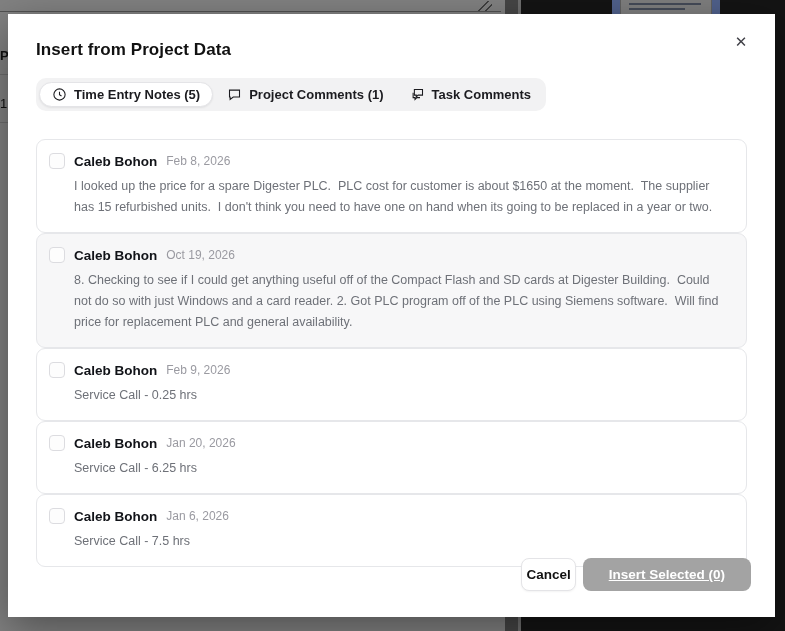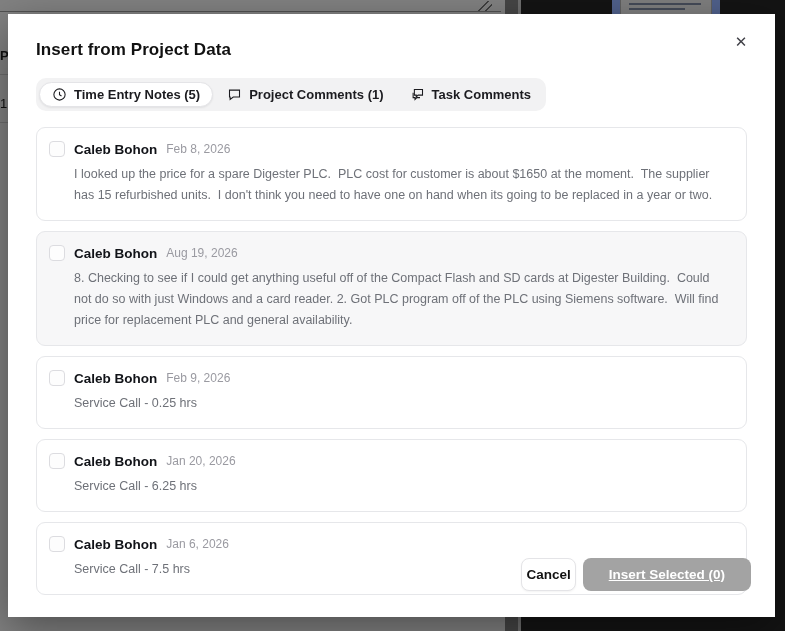--- a/index.html
+++ b/index.html
@@ -72,21 +72,21 @@
     padding: 5px 12px; border-radius: 999px; white-space: nowrap;
   }
   .tab.active {
     background: #ffffff; border: 1px solid #e4e4e7;
     box-shadow: 0 1px 2px rgba(0,0,0,.07);
     padding: 4px 12px;
   }
   .tab svg { width: 15px; height: 15px; stroke: #1b1b1f; fill: none; stroke-width: 1.7; flex: 0 0 auto; }
 
   
-  .list { margin-top: 16px; display: flex; flex-direction: column; gap: 10px; }
+  .list { margin-top: 28px; display: flex; flex-direction: column; }
   .note-item {
     border: 1px solid #e6e7ea; border-radius: 9px;
     background: #ffffff; padding: 13px 16px 13px 12px;
   }
   .note-item.highlighted { background: #f7f7f8; }
   .note-head { display: flex; align-items: center; gap: 9px; }
   .checkbox {
     width: 16px; height: 16px; border-radius: 4px;
     border: 1px solid #dcdce0; background: #fdfdfd; flex: 0 0 auto; cursor: pointer;
   }
@@ -178,21 +178,21 @@
         <span class="author">Caleb Bohon</span>
         <span class="date">Feb 8, 2026</span>
       </div>
       <div class="note-text">I looked up the price for a spare Digester PLC.  PLC cost for customer is about $1650 at the moment.  The supplier has 15 refurbished units.  I don't think you need to have one on hand when its going to be replaced in a year or two.</div>
     </div>
 
     <div class="note-item highlighted">
       <div class="note-head">
         <div class="checkbox"></div>
         <span class="author">Caleb Bohon</span>
-        <span class="date">Aug 19, 2026</span>
+        <span class="date">Oct 19, 2026</span>
       </div>
       <div class="note-text">8. Checking to see if I could get anything useful off of the Compact Flash and SD cards at Digester Building.  Could not do so with just Windows and a card reader. 2. Got PLC program off of the PLC using Siemens software.  Will find price for replacement PLC and general availability.</div>
     </div>
 
     <div class="note-item">
       <div class="note-head">
         <div class="checkbox"></div>
         <span class="author">Caleb Bohon</span>
         <span class="date">Feb 9, 2026</span>
       </div>

